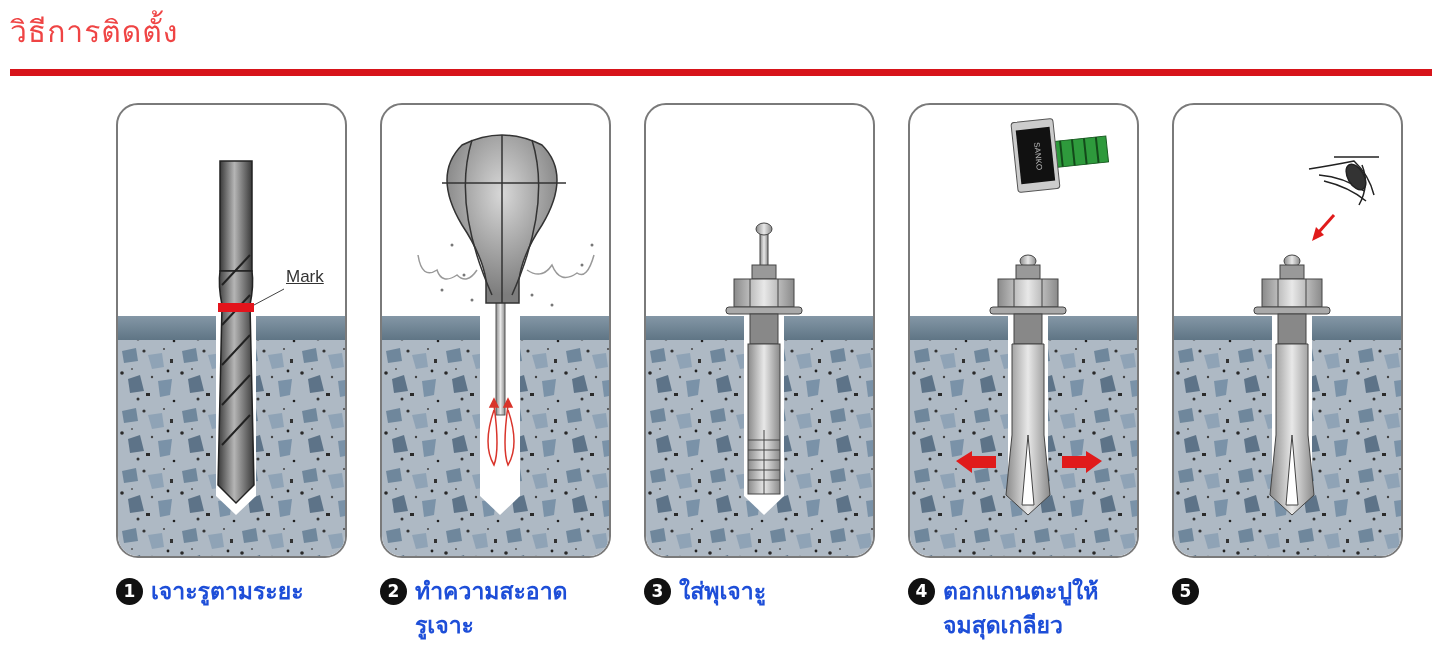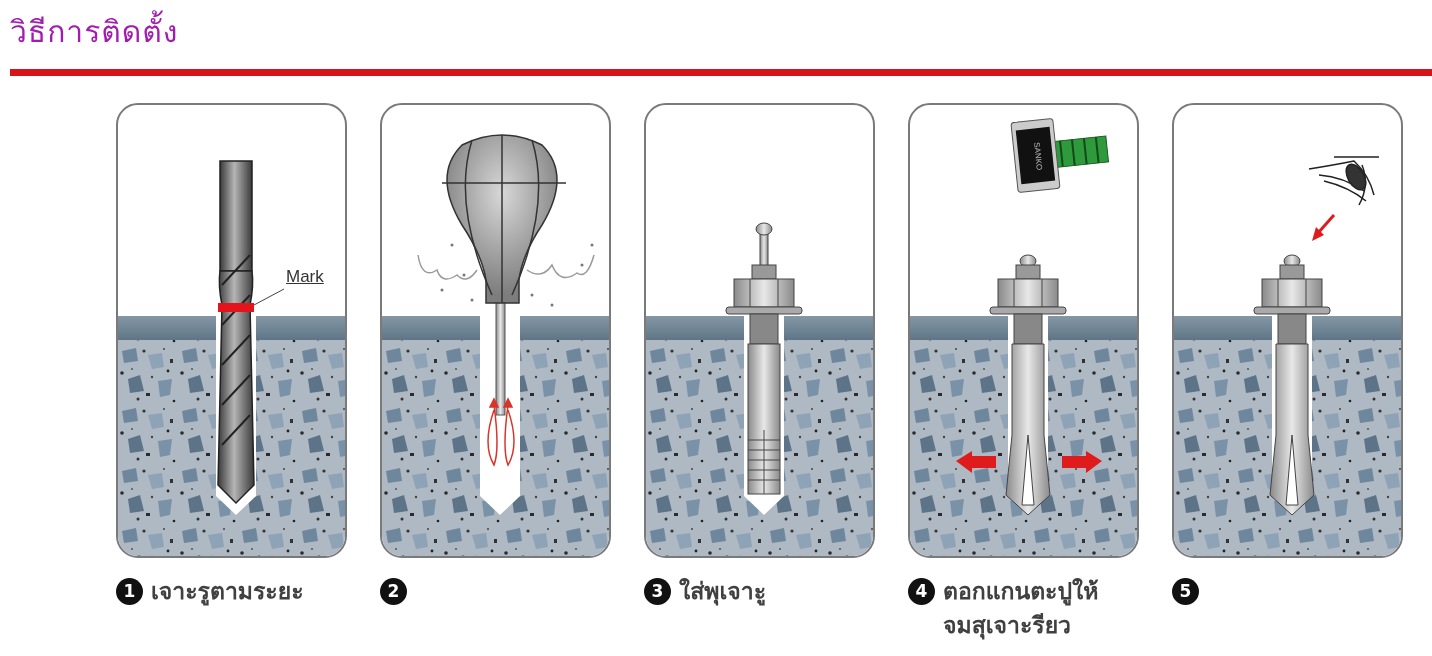--- a/index.html
+++ b/index.html
@@ -1,21 +1,21 @@
 <!DOCTYPE html>
 <html><head>
 <meta charset="utf-8">
 <style>
   * { box-sizing: border-box; margin: 0; padding: 0; }
   html, body { width: 1432px; height: 656px; background: #ffffff; overflow: hidden; }
   body { position: relative; font-family: "DejaVu Sans", sans-serif; }
 
   .page-title {
     position: absolute; left: 10px; top: 8px;
-    font-size: 30px; color: #a21caf; font-weight: normal; letter-spacing: 1px;
+    font-size: 30px; color: #ef4444; font-weight: normal; letter-spacing: 1px;
   }
   .title-rule {
     position: absolute; left: 10px; top: 69px; width: 1422px; height: 7px;
     background: #d7141a;
   }
 
   .panel {
     position: absolute; top: 103px; width: 231px; height: 455px;
     border: 2px solid #7a7a7a; border-radius: 22px; overflow: hidden; background: #fff;
   }
@@ -24,21 +24,21 @@
   .caption {
     position: absolute; top: 574px; display: flex; align-items: flex-start;
   }
   .step-badge {
     width: 27px; height: 27px; border-radius: 50%; background: #111;
     color: #fff; font-family: "DejaVu Sans", sans-serif; font-weight: bold;
     font-size: 17px; line-height: 27px; text-align: center; flex: 0 0 27px; margin-top: 4px;
   }
   .step-text {
     margin-left: 8px; font-family: "DejaVu Sans", sans-serif; font-weight: bold;
-    font-size: 23px; line-height: 34px; color: #404040; white-space: pre-line;
+    font-size: 23px; line-height: 34px; color: #1d4ed8; white-space: pre-line;
   }
   .mark-label {
     position: absolute; font-family: "Liberation Sans", sans-serif; font-size: 17px; color: #333;
     text-decoration: underline;
   }
 </style>
 </head>
 <body>
 
 <div class="page-title">วิธีการติดตั้ง</div>
@@ -212,25 +212,27 @@
     </g>
   </svg>
 </div>
 
 <div class="caption" style="left:116px">
   <div class="step-badge">1</div>
   <div class="step-text">เจาะรูตามระยะ</div>
 </div>
 <div class="caption" style="left:380px">
   <div class="step-badge">2</div>
+  <div class="step-text">ทำความสะอาด
+รูเจาะ</div>
 </div>
 <div class="caption" style="left:644px">
   <div class="step-badge">3</div>
   <div class="step-text">ใส่พุเจาะู</div>
 </div>
 <div class="caption" style="left:908px">
   <div class="step-badge">4</div>
   <div class="step-text">ตอกแกนตะปูให้
-จมสุเจาะรียว</div>
+จมสุดเกลียว</div>
 </div>
 <div class="caption" style="left:1172px">
   <div class="step-badge">5</div>
 </div>
 
 </body></html>

